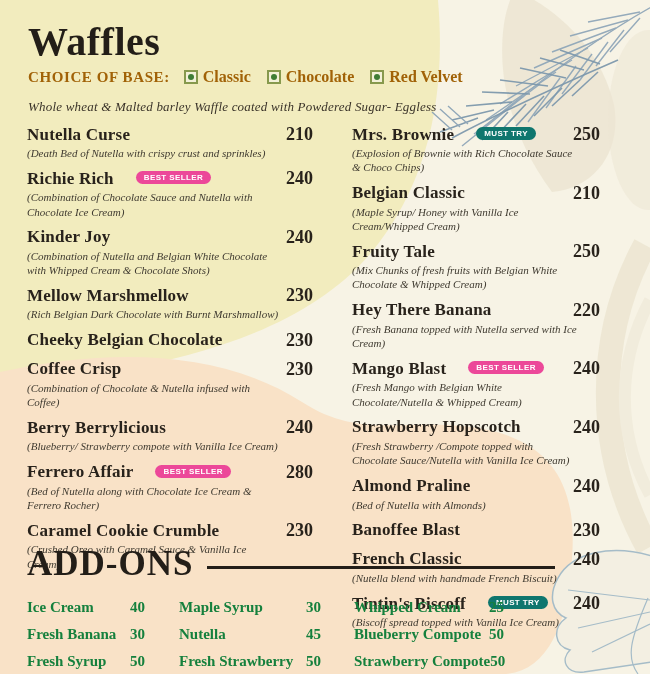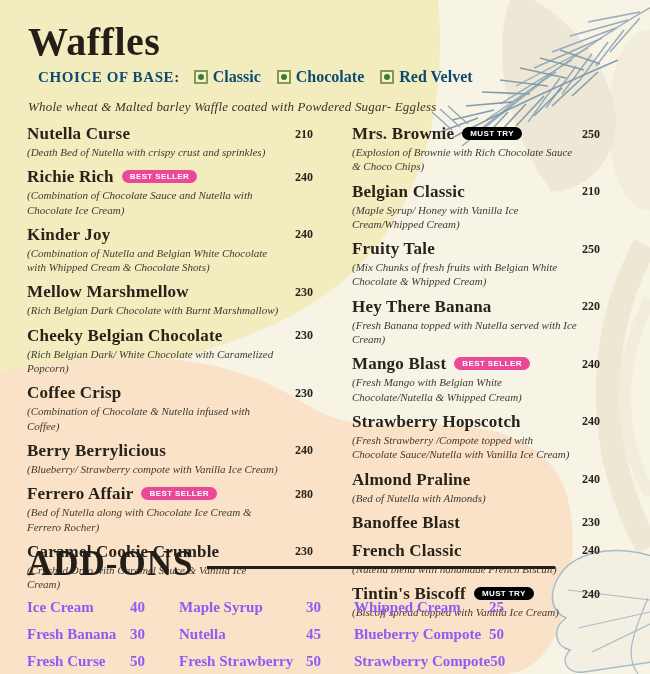--- a/index.html
+++ b/index.html
@@ -11,22 +11,22 @@
   }
   svg.bg-layer{position:absolute;left:0;top:0;z-index:0;}
   .content{position:absolute;left:0;top:0;width:650px;height:600px;z-index:1;}
 
   
   .page-title{
     position:absolute;left:28px;top:18px;
     font-size:40px;font-weight:bold;letter-spacing:.5px;color:#231e18;
   }
   .base-row{
-    position:absolute;left:38px;top:68px;display:flex;align-items:center;
-    font-size:15px;font-weight:bold;color:#0c4a6e;text-align:center;
+    position:absolute;left:28px;top:68px;display:flex;align-items:center;
+    font-size:15px;font-weight:bold;color:#a16207;text-align:center;
   }
   .base-label{letter-spacing:.6px;margin-right:14px;}
   .base-option{display:flex;align-items:center;margin-right:16px;font-size:16px;}
   .veg-icon{
     display:inline-block;width:10px;height:10px;border:2px solid #87994d;
     background:#f3f1d8;margin-right:5px;position:relative;
   }
   .veg-icon i{
     position:absolute;left:2px;top:2px;width:6px;height:6px;border-radius:50%;
     background:#3f7d35;
@@ -34,47 +34,47 @@
   .menu-note{
     position:absolute;left:28px;top:99px;
     font-size:13px;font-style:italic;color:#3a3329;letter-spacing:.2px;
   }
 
   
   .col{position:absolute;top:124px;}
   .col-left{left:27px;width:286px;}
   .col-right{left:352px;width:248px;}
   .item{margin-bottom:8px;}
-  .item-head{display:flex;align-items:center;}
+  .item-head{display:flex;align-items:center;gap:14px;}
   .item-name{font-size:17px;font-weight:bold;color:#28221b;letter-spacing:.2px;white-space:nowrap;}
-  .item-price{margin-left:auto;font-size:12px;font-weight:bold;color:#28221b;}
+  .item-price{margin-left:auto;font-size:18px;font-weight:bold;color:#28221b;}
   .item-desc{
     font-size:11px;font-style:italic;color:#3f3a30;line-height:1.3;
     margin-top:1px;max-width:252px;
   }
   .col-right .item-desc{max-width:228px;}
   .badge{
     display:inline-block;margin-left:8px;padding:2px 8px;border-radius:9px;
     font-family:"Liberation Sans", sans-serif;font-size:8px;font-weight:bold;
     color:#ffffff;letter-spacing:.4px;white-space:nowrap;transform:translateY(-1px);
   }
   .badge-best_seller{background:#ec4899;}
-  .badge-must_try{background:#000000;}
+  .badge-must_try{background:#0f766e;}
 
   
   .addons{position:absolute;left:27px;top:544px;width:528px;}
   .addons-head{display:flex;align-items:center;}
   .addons-title{font-size:35px;font-weight:bold;letter-spacing:1px;color:#231e18;white-space:nowrap;}
   .addons-rule{flex:1;height:3px;background:#231e18;margin-left:14px;margin-top:6px;}
   .addons-cols{position:relative;margin-top:10px;height:115px;}
   .addon-col{position:absolute;top:0;}
   .addon-col-1{left:0;width:118px;}
   .addon-col-2{left:152px;width:142px;}
   .addon-col-3{left:327px;width:150px;}
-  .addon-row{display:flex;font-size:15px;font-weight:bold;color:#8b5cf6;line-height:27px;}
+  .addon-row{display:flex;font-size:15px;font-weight:bold;color:#15803d;line-height:27px;}
   .addon-name{white-space:nowrap;}
   .addon-price{margin-left:auto;font-family:Liberation Serif, serif;}
 </style>
 </head>
 <body>
 
 <svg class="bg-layer" width="650" height="674" viewBox="0 0 650 674">
 
   <path d="M0,0 L438,0 C446,92 430,182 370,254 C314,320 216,354 116,370 L0,384 Z" fill="#f2ecbe"></path>
 
@@ -206,21 +206,20 @@
     </div>
     <div class="item-desc">(Rich Belgian Dark Chocolate with Burnt Marshmallow)</div>
   </div>
 
   <div class="item">
     <div class="item-head">
       <span class="item-name">Cheeky Belgian Chocolate</span>
 
       <span class="item-price">230</span>
     </div>
-    <div class="item-desc">(Rich Belgian Dark/ White Chocolate with Caramelized Popcorn)</div>
   </div>
 
   <div class="item">
     <div class="item-head">
       <span class="item-name">Coffee Crisp</span>
 
       <span class="item-price">230</span>
     </div>
     <div class="item-desc">(Combination of Chocolate &amp; Nutella infused with Coffee)</div>
   </div>
@@ -354,21 +353,21 @@
     <span class="addon-name">Ice Cream</span>
     <span class="addon-price">40</span>
   </div>
 
   <div class="addon-row">
     <span class="addon-name">Fresh Banana</span>
     <span class="addon-price">30</span>
   </div>
 
   <div class="addon-row">
-    <span class="addon-name">Fresh Curse</span>
+    <span class="addon-name">Fresh Syrup</span>
     <span class="addon-price">50</span>
   </div>
 </div>
       <div class="addon-col addon-col-2" id="addon-col-1">
   <div class="addon-row">
     <span class="addon-name">Maple Syrup</span>
     <span class="addon-price">30</span>
   </div>
 
   <div class="addon-row">

